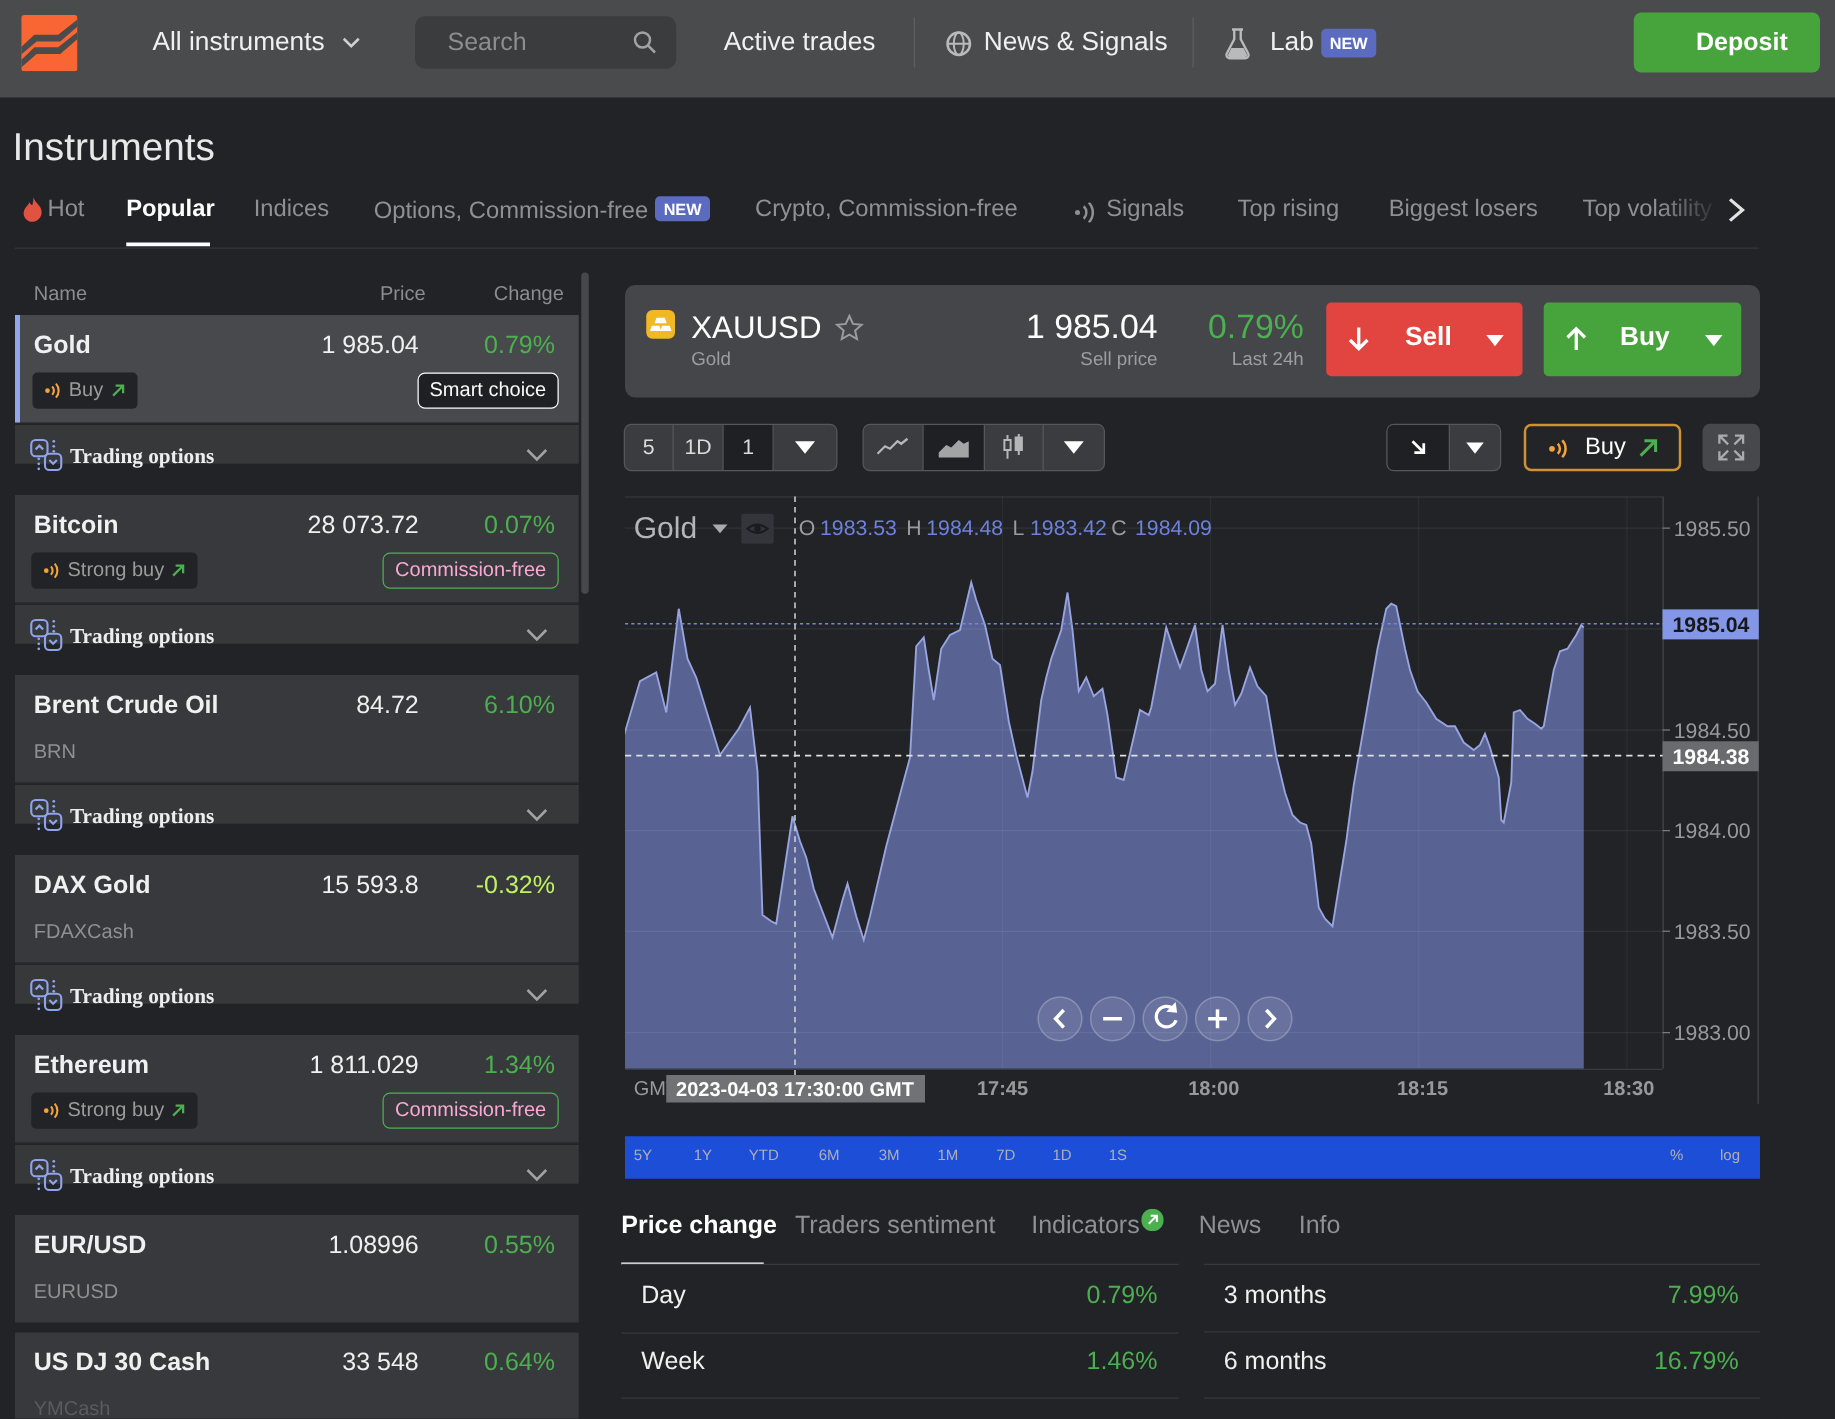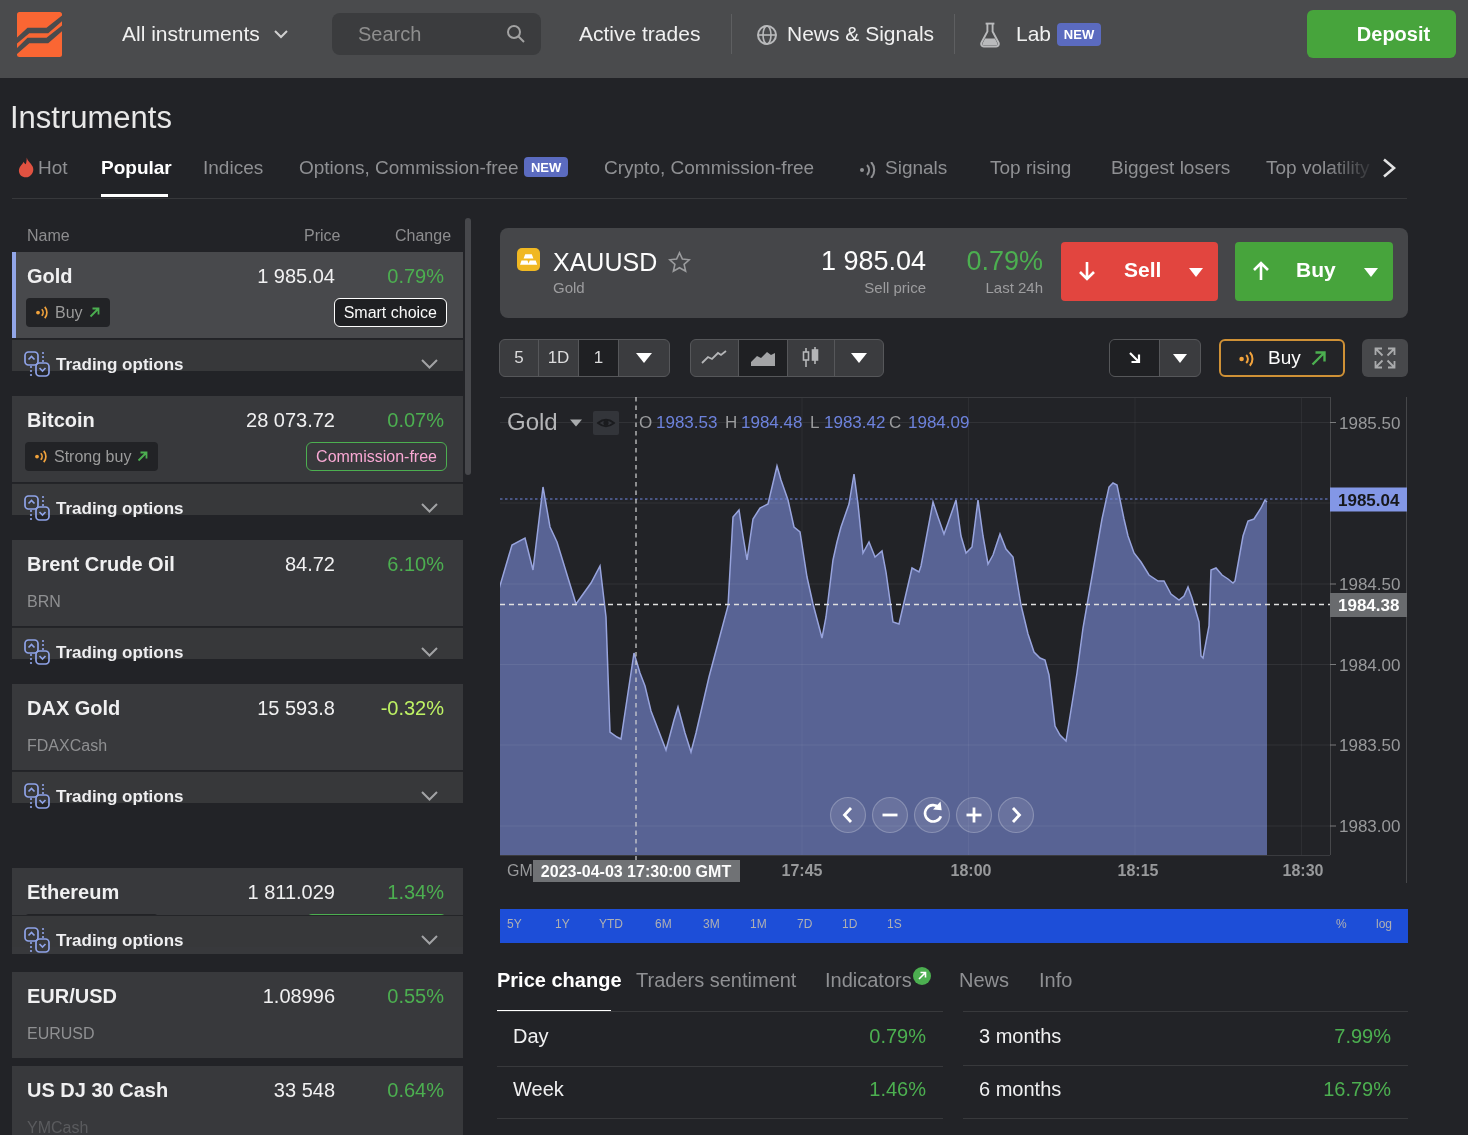--- a/index.html
+++ b/index.html
@@ -19,21 +19,21 @@
 #title { position:absolute; left:10px; top:100px; font-size:31px; color:#e8e8e8; }
 .tab { position:absolute; top:157px; font-size:19px; color:#8f9093; white-space:nowrap; }
 .tab.active { color:#ffffff; font-weight:bold; }
 #tabline { position:absolute; left:12px; top:198px; width:1395px; height:1px; background:#37383b; }
 #tabunderline { position:absolute; left:101px; top:194px; width:67px; height:3px; background:#fff; }
 .badge { display:inline-block; background:#5b6bc0; border-radius:4px; color:#fff; font-size:13px; font-weight:bold; padding:3px 7px 2px; vertical-align:2px; }
 
 .colhdr { position:absolute; top:227px; font-size:16px; color:#8d8d8f; }
 .card { position:absolute; left:12px; width:451px; background:#38393c; }
 .card.sel { background:#48494c; border-left:4px solid #92a6e8; }
-.trow { position:absolute; left:12px; width:451px; height:32px; background:#37383a; border-top:1px solid #242528; }
+.trow { position:absolute; left:12px; width:451px; height:32px; background:#37383a; border-top:1px solid #242528;font-family:Liberation Serif, serif; }
 .iname { position:absolute; left:15px; top:13px; font-size:20px; font-weight:bold; color:#f0f0f1; }
 .card.sel .iname { left:11px; }
 .iprice { position:absolute; right:128px; top:13px; font-size:20px; color:#f0f0f1; }
 .ichg { position:absolute; right:19px; top:13px; font-size:20px; }
 .isub { position:absolute; left:15px; top:53px; font-size:16px; color:#8f9092; }
 .green { color:#4caf50; }
 .red { color:#bef264; }
 .chip { position:absolute; top:46px; height:29px; border-radius:4px; background:#222326; display:flex; align-items:center; padding:0 9px; font-size:16px; color:#9b9b9b; gap:5px; }
 .chip.sc { border-radius:6px; background:#1f2023; border:1px solid #fdfdfd; color:#fafafa; font-size:16px; }
 .chip.cf { border-radius:6px; background:transparent; border:1px solid #4caf50; color:#f9a8d4; font-size:16px; }
@@ -261,21 +261,21 @@
             <circle cx="8" cy="21" r="1.1"></circle>
             <circle cx="8" cy="25" r="1.1"></circle>
           </g>
         </svg>
       <div class="topt">Trading options</div>
         <svg class="abs" style="right:24px; top:18px;" width="19" height="12" viewBox="0 0 19 12">
           <polyline points="2,2 9.5,9.5 17,2" fill="none" stroke="#a2a3a5" stroke-width="2"></polyline>
         </svg>
       </div>
 
-    <div class="card" style="top:868px; height:86px;">
+    <div class="card" style="top:828px; height:86px;">
       <div class="iname">Ethereum</div>
         <div class="iprice">1 811.029</div>
         <div class="ichg green">1.34%</div>
       <div class="chip" style="left:13px;">
           <svg width="15" height="15" viewBox="0 0 16 16">
             <circle cx="3.2" cy="8" r="2" fill="#f2a33c"></circle>
             <path d="M7.2 4.5 a5 5 0 0 1 0 7 M10.4 2 a9 9 0 0 1 0 12" fill="none" stroke="#f2a33c" stroke-width="1.8"></path>
           </svg>
           <span>Strong buy</span>
           <svg width="13" height="13" viewBox="0 0 13 13">

